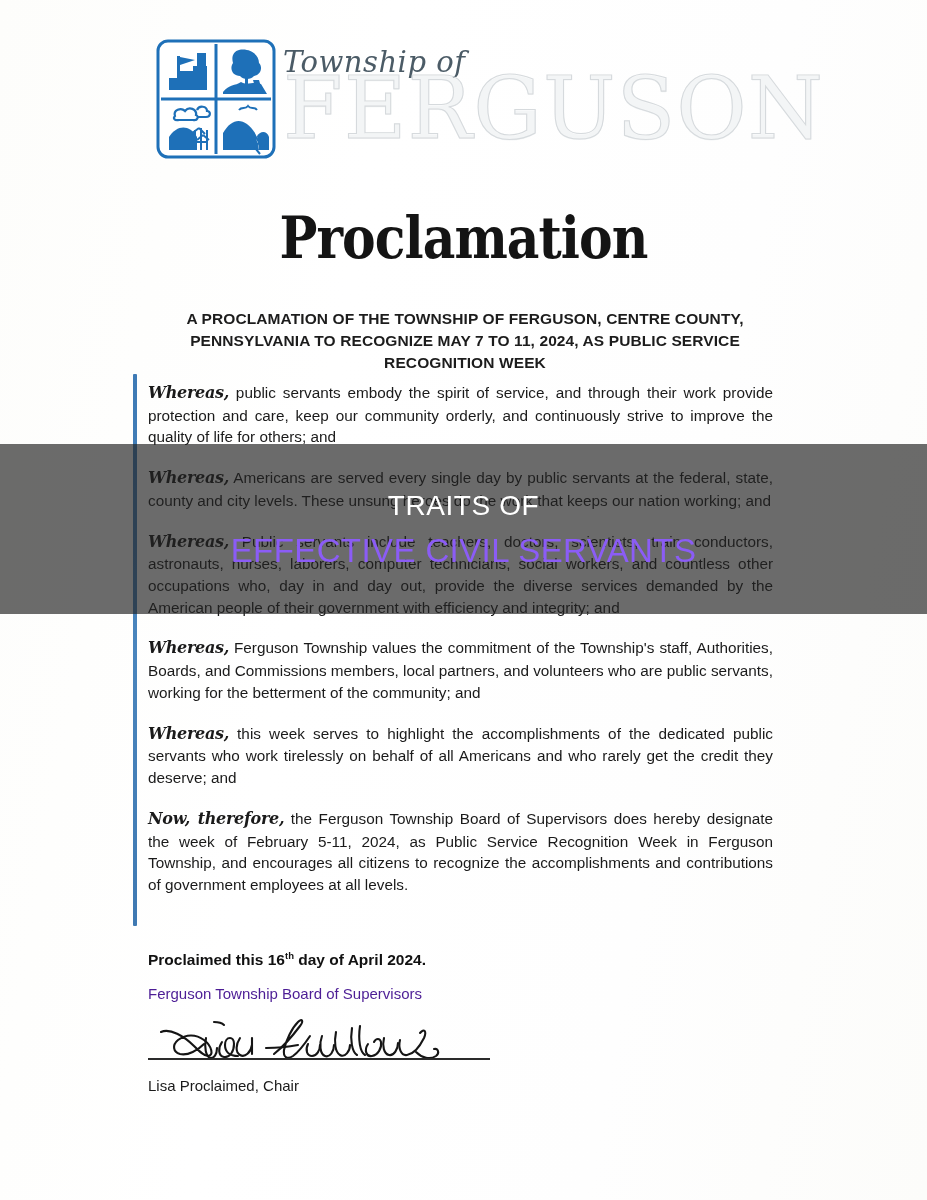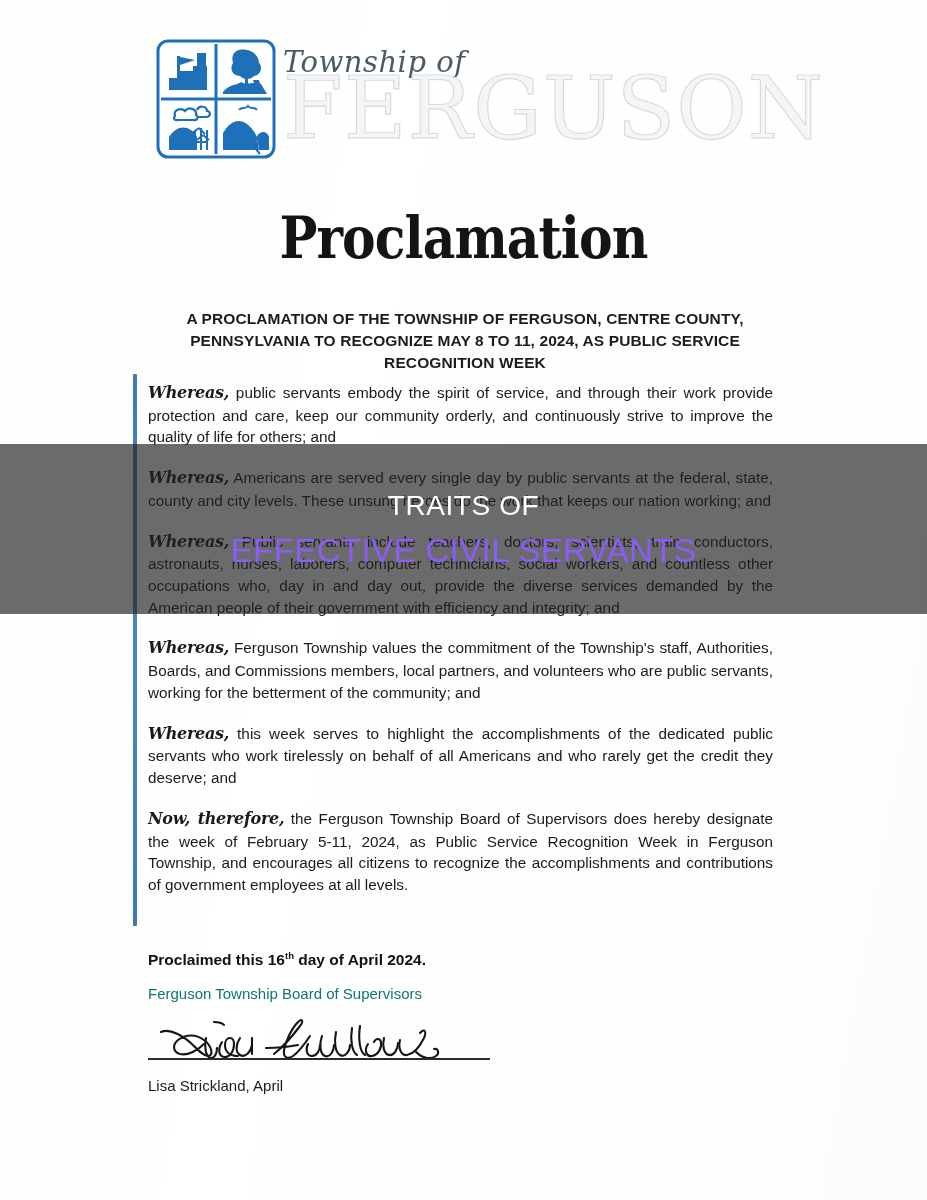--- a/index.html
+++ b/index.html
@@ -152,21 +152,21 @@
     font-weight: bold;
     color: #111;
   }
   .proclaimed sup { font-size: 9.5px; vertical-align: super; }
 
   .board-line {
     position: absolute;
     left: 148px;
     top: 985px;
     font-size: 15px;
-    color: #0f766e;
+    color: #4c1d95;
   }
 
   .sig-wrap {
     position: absolute;
     left: 148px;
     top: 1018px;
     width: 345px;
     height: 50px;
   }
   .sig-wrap svg { display: block; }
@@ -279,21 +279,21 @@
     </div>
 
     <div class="township-of">Township of</div>
 
     <div class="ferguson-outline">FERGUSON</div>
 
   </div>
 
   <div class="proc-title">Proclamation</div>
 
-  <div class="subtitle">A PROCLAMATION OF THE TOWNSHIP OF FERGUSON, CENTRE COUNTY, PENNSYLVANIA TO RECOGNIZE MAY 8 TO 11, 2024, AS PUBLIC SERVICE RECOGNITION WEEK</div>
+  <div class="subtitle">A PROCLAMATION OF THE TOWNSHIP OF FERGUSON, CENTRE COUNTY, PENNSYLVANIA TO RECOGNIZE MAY 7 TO 11, 2024, AS PUBLIC SERVICE RECOGNITION WEEK</div>
 
   <div class="accent-rule"></div>
 
   <div class="body-col">
     <p class="para">
       <span class="lead">Whereas,</span><span> public servants embody the spirit of service, and through their work provide protection and care, keep our community orderly, and continuously strive to improve the quality of life for others; and</span>
     </p>
     <p class="para">
       <span class="lead">Whereas,</span><span> Americans are served every single day by public servants at the federal, state, county and city levels. These unsung heroes do the work that keeps our nation working; and</span>
     </p>
@@ -335,20 +335,20 @@
         <path d="M204 10 C202 22 204 34 209 37"></path>
         <path d="M212 8 C210 22 212 34 217 37"></path>
         <path d="M220 26 C216 32 218 39 224 38 C230 37 234 30 233 24 C232 20 228 20 226 24"></path>
         <path d="M236 20 C234 28 236 36 241 37 C246 38 250 31 250 25"></path>
         <path d="M252 22 C250 30 253 38 259 37 C266 36 272 28 276 20 C279 13 276 10 272 15"></path>
         <path d="M268 34 C274 40 282 42 288 38 C292 35 290 30 286 31"></path>
       </g>
     </svg>
   </div>
   <div class="sig-rule"></div>
-  <div class="sig-name">Lisa Strickland, April</div>
+  <div class="sig-name">Lisa Proclaimed, Chair</div>
 
   <div class="overlay-band"></div>
   <div class="overlay-text">
     <div class="ov-line1">TRAITS OF</div>
     <div class="ov-line2">EFFECTIVE CIVIL SERVANTS</div>
   </div>
 </div>
 
 </body></html>

